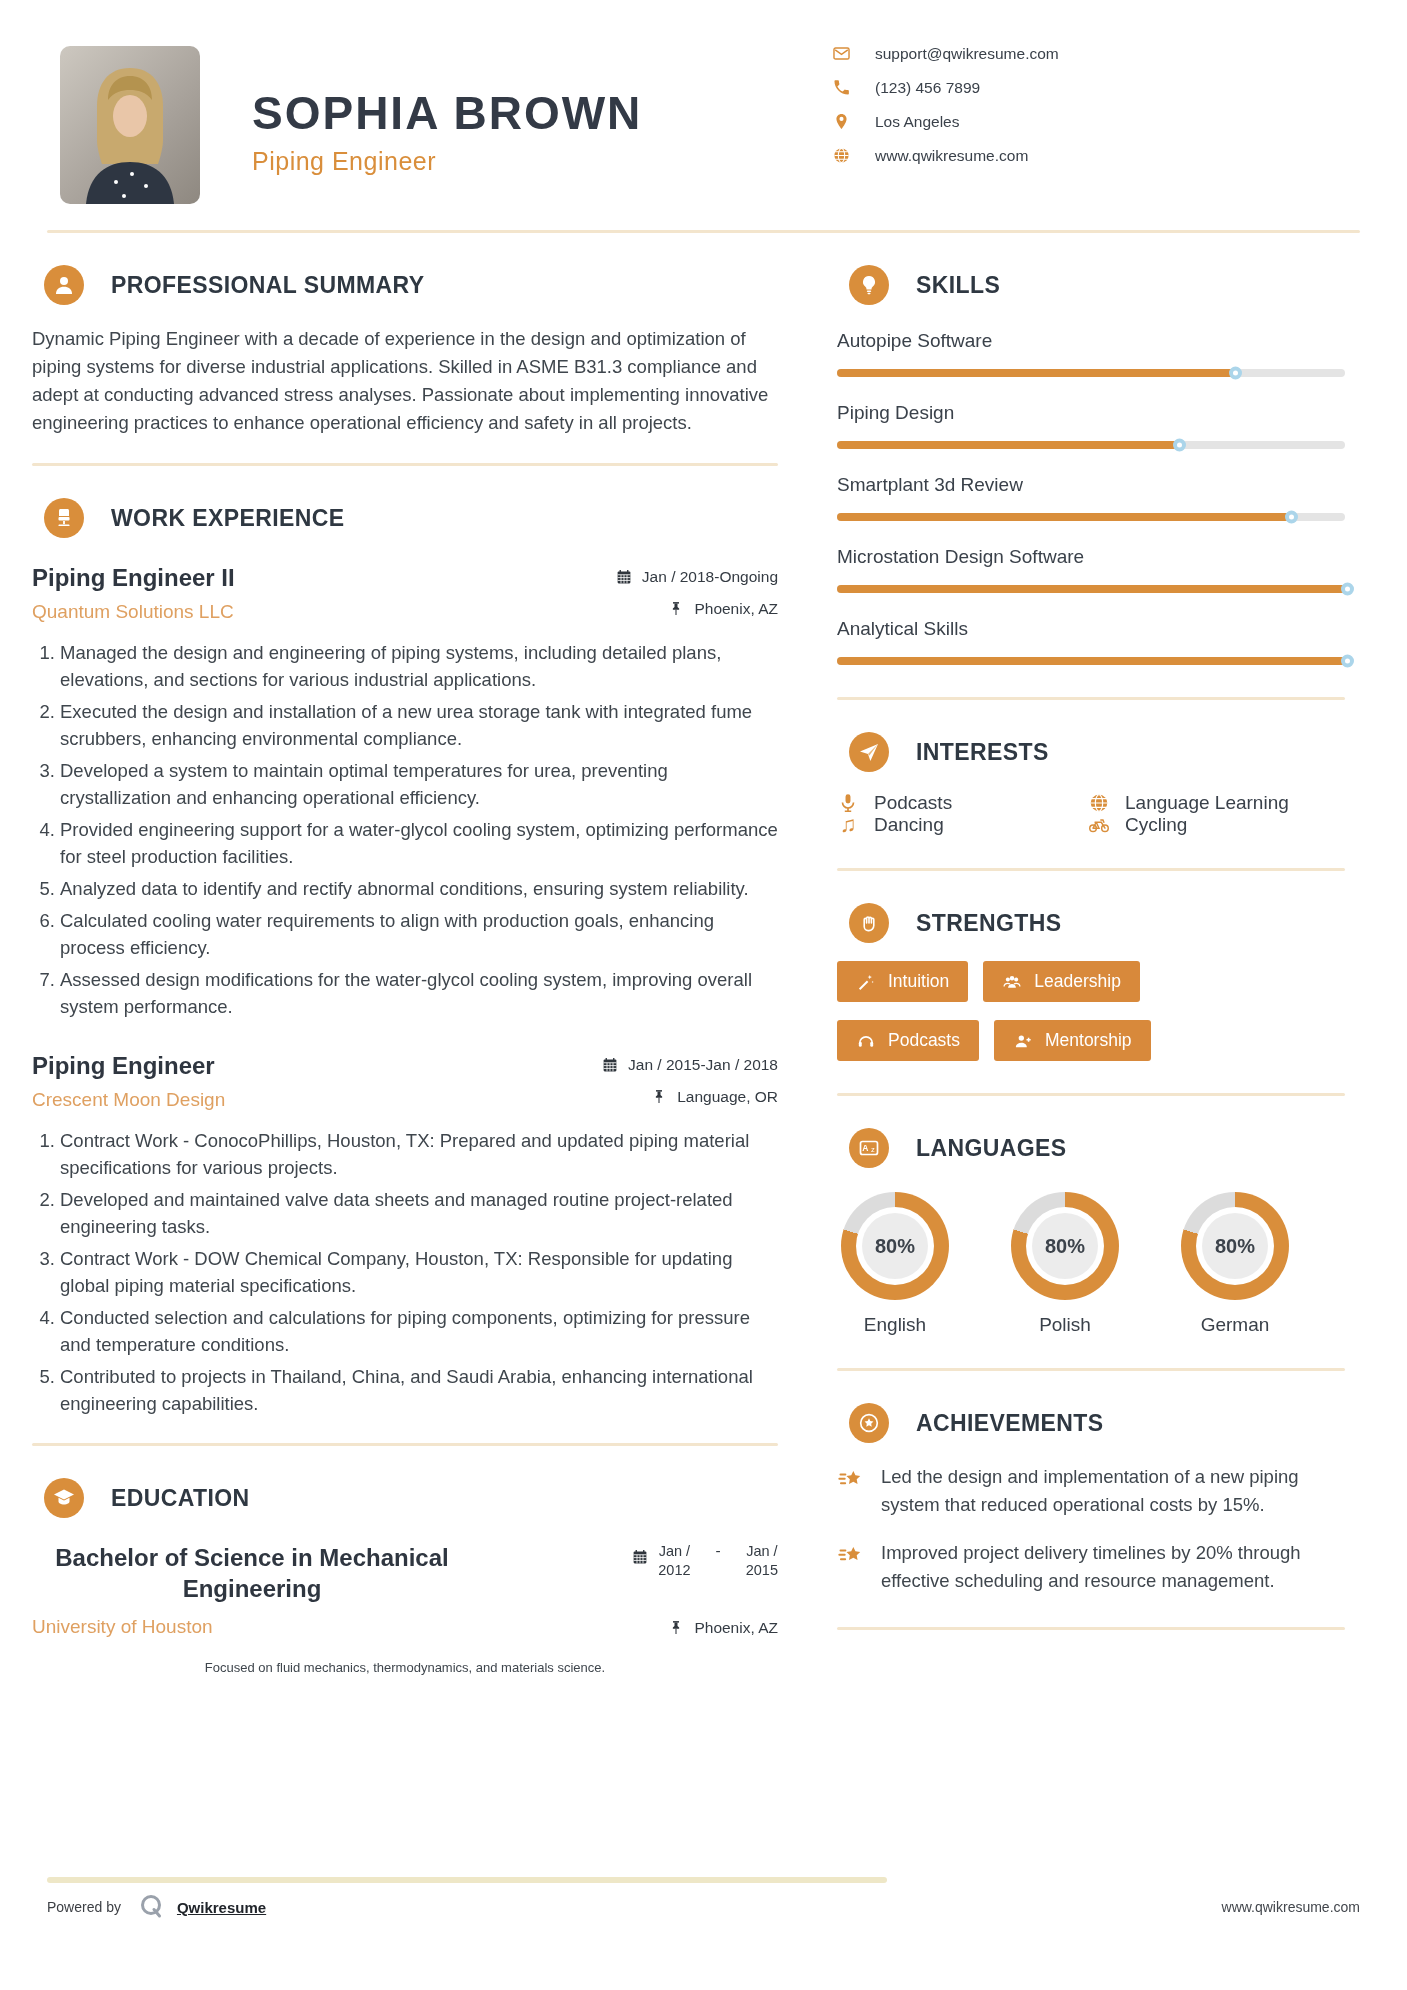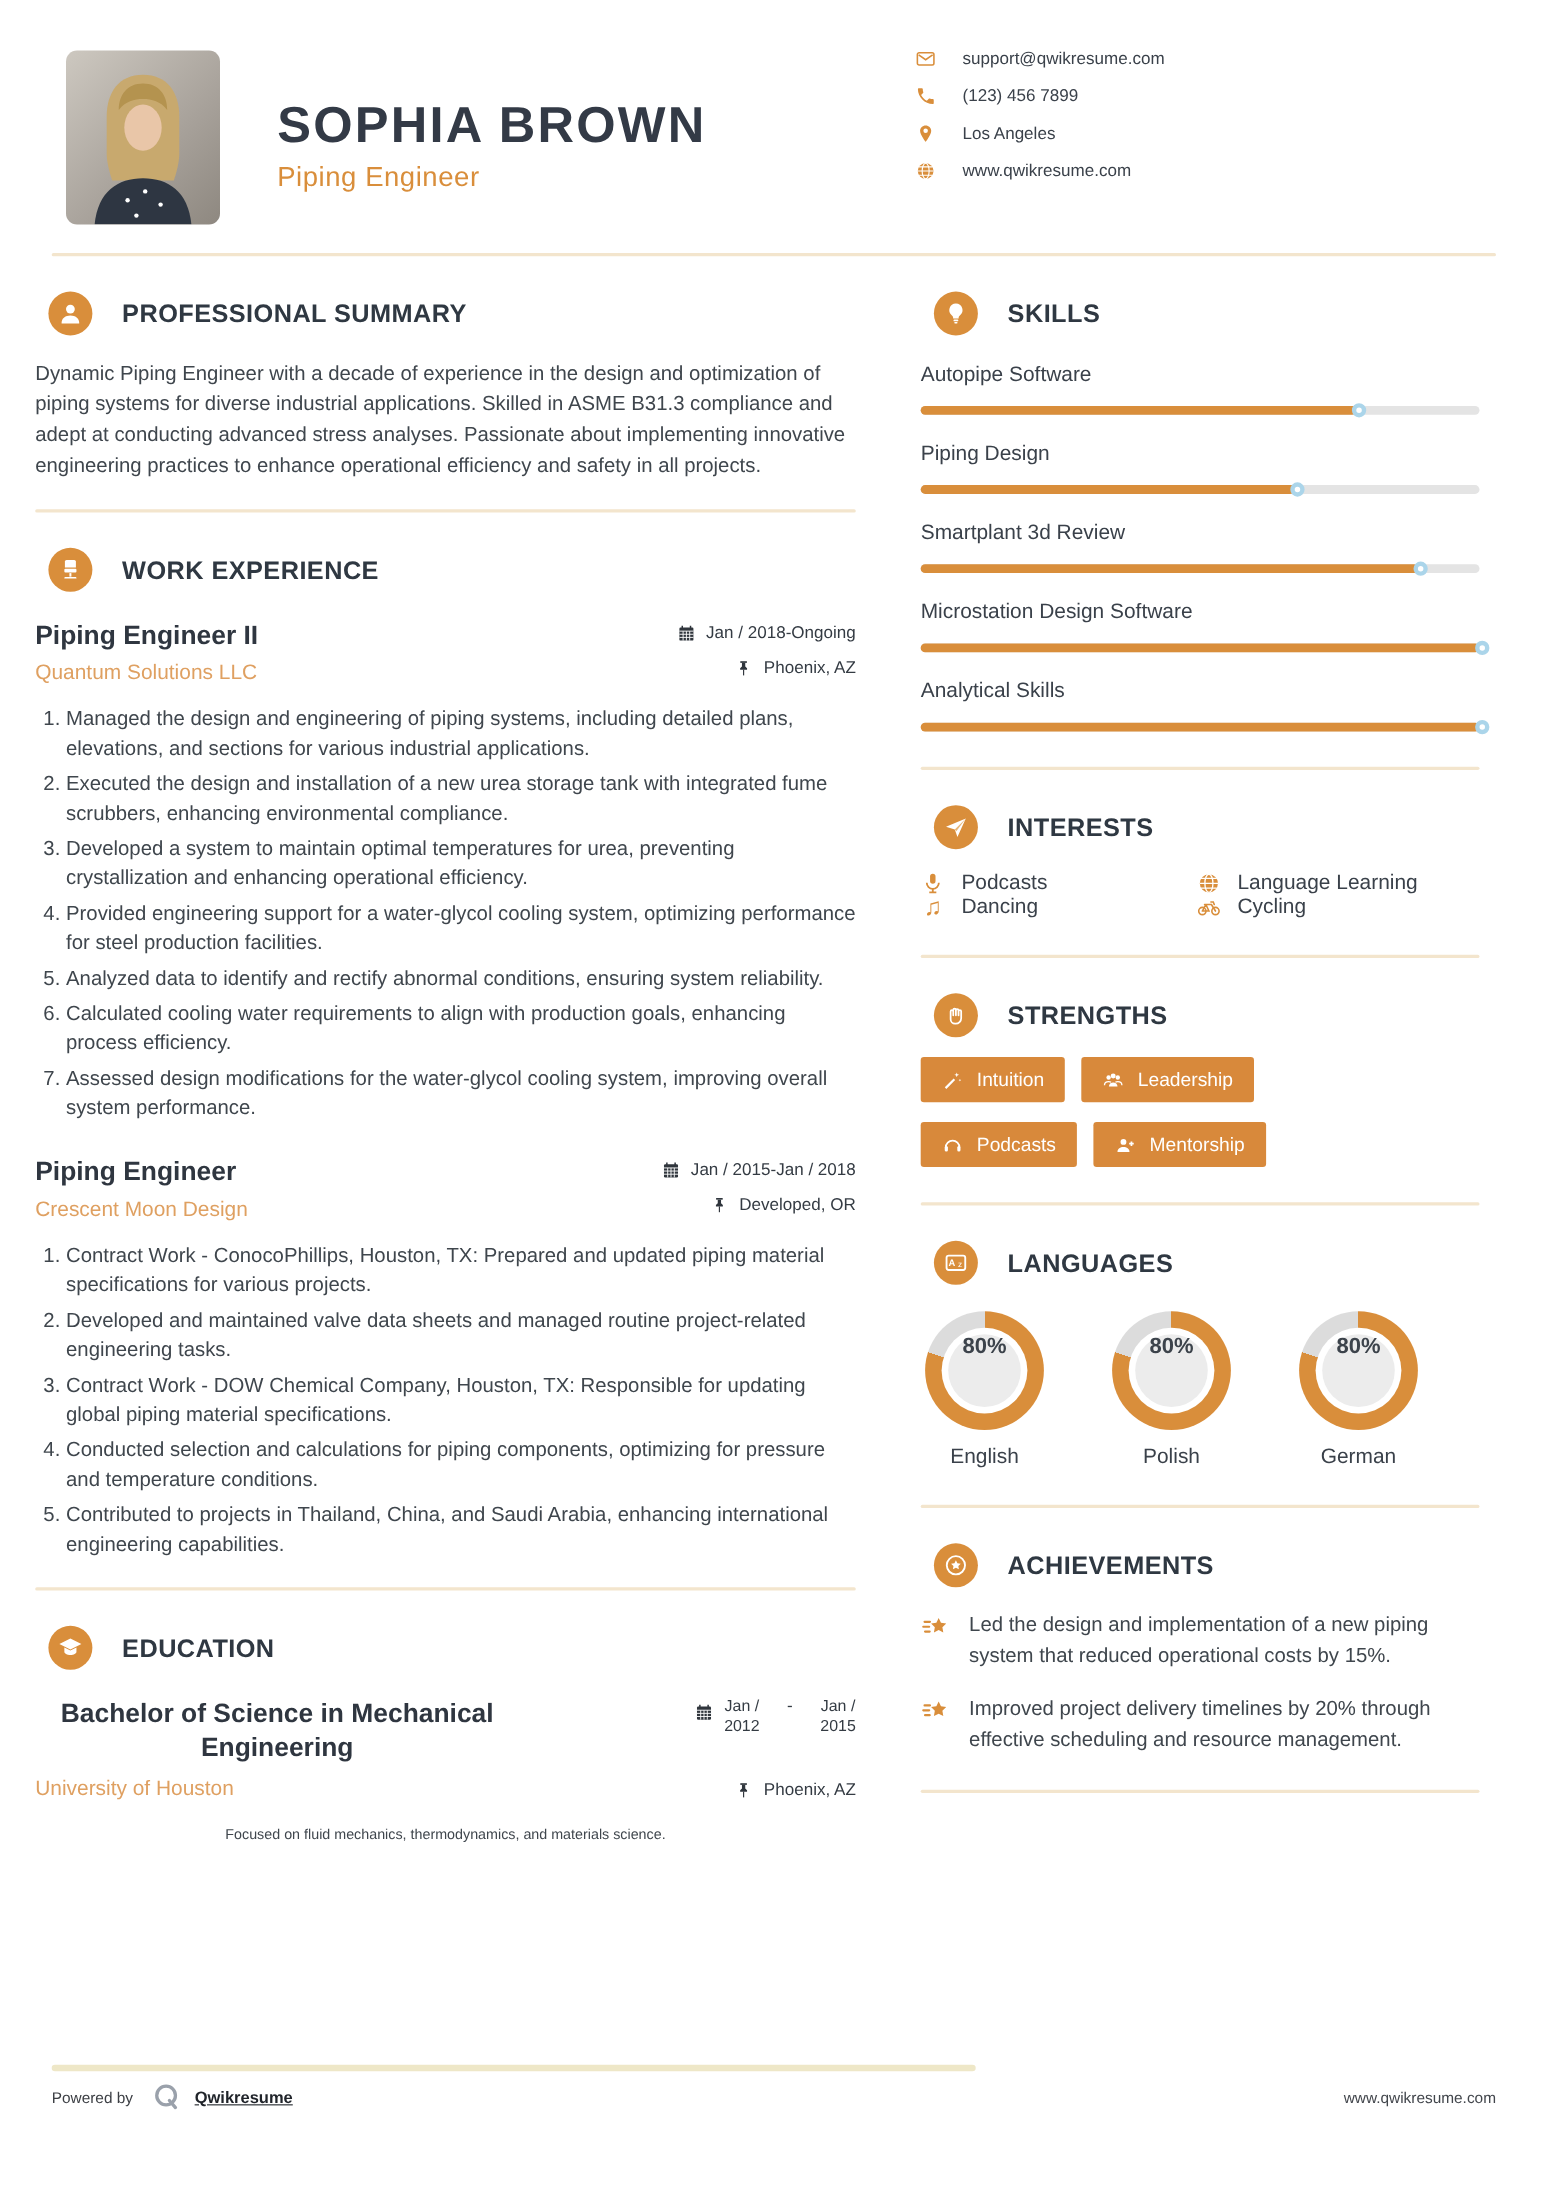--- a/index.html
+++ b/index.html
@@ -72,21 +72,21 @@
 
   .chip-row { margin-top:18px; display:flex; gap:15px; }
   .chip { display:inline-flex; align-items:center; gap:12px; background:#d8893b; color:#ffffff;
           font-size:17.5px; padding:10px 19px; border-radius:3px; }
   .chip svg { width:20px; height:20px; }
 
   .langs { margin-top:24px; display:flex; gap:62px; margin-left:4px; }
   .lang { display:flex; flex-direction:column; align-items:center; }
   .donut { width:108px; height:108px; border-radius:50%; display:flex; align-items:center; justify-content:center; }
   .donut-hole { width:78px; height:78px; border-radius:50%; background:#ffffff; display:flex; align-items:center; justify-content:center; }
-  .donut-core { width:66px; height:66px; border-radius:50%; background:#ececec; display:flex; align-items:flex-start; justify-content:center;
+  .donut-core { width:66px; height:66px; border-radius:50%; background:#ececec; display:flex; align-items:center; justify-content:center;
                 font-size:20px; font-weight:700; color:#3c434b; }
   .lang-label { margin-top:14px; font-size:19px; color:#3a414a; }
 
   .ach-item { margin-top:20px; display:flex; gap:16px; font-size:18.5px; line-height:28px; }
   .aicon { width:28px; height:28px; color:#d98e3b; flex:0 0 auto; margin-top:3px; }
   .aicon svg { width:100%; height:100%; }
 
   
   .footer { position:absolute; left:47px; right:47px; bottom:68px; }
   .footer-band { width:840px; height:6px; background:#eee7c7; border-radius:3px; }
@@ -247,21 +247,21 @@
           <div class="job-row">
             <div class="company">Crescent Moon Design</div>
             <div class="meta">
               <span class="micon">
                 <svg viewBox="0 0 24 24" fill="currentColor">
                     <rect x="8" y="2.8" width="8" height="2"></rect>
                     <path d="M10 4.8h4v4.4l2.2 2V13H7.8v-1.8l2.2-2z"></path>
                     <rect x="11.3" y="13" width="1.4" height="7"></rect>
                   </svg>
               </span>
-              <span>Developed, OR</span>
+              <span>Language, OR</span>
             </div>
           </div>
           <ol>
               <li>Contract Work - ConocoPhillips, Houston, TX: Prepared and updated piping material specifications for various projects.</li>
               <li>Developed and maintained valve data sheets and managed routine project-related engineering tasks.</li>
               <li>Contract Work - DOW Chemical Company, Houston, TX: Responsible for updating global piping material specifications.</li>
               <li>Conducted selection and calculations for piping components, optimizing for pressure and temperature conditions.</li>
               <li>Contributed to projects in Thailand, China, and Saudi Arabia, enhancing international engineering capabilities.</li>
             </ol>
         </div>

